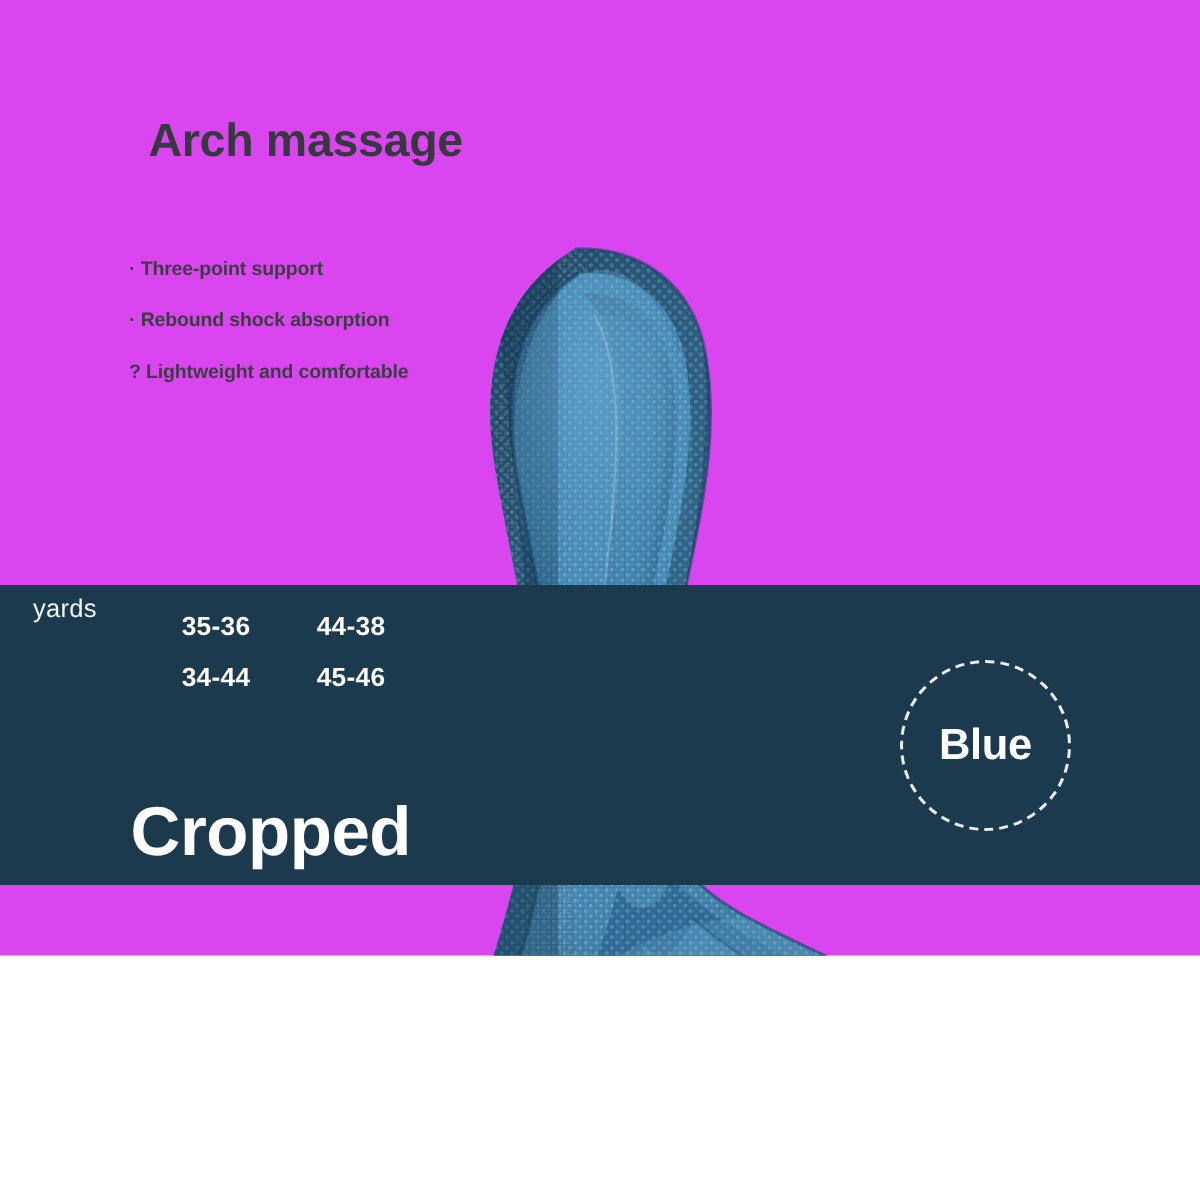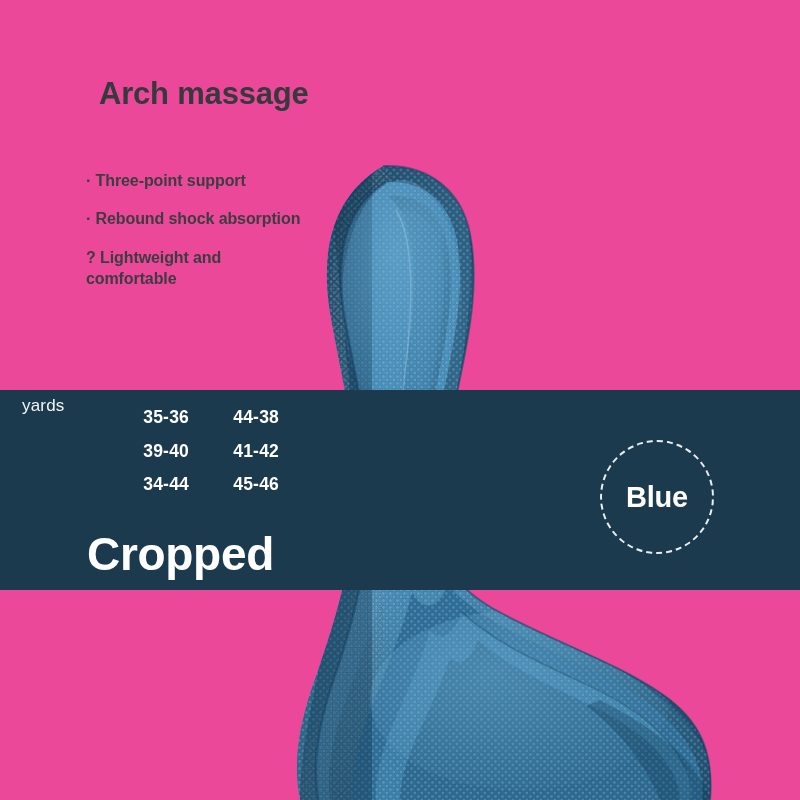--- a/index.html
+++ b/index.html
@@ -10,22 +10,22 @@
   body {
     width: 800px;
     height: 800px;
     background: #ffffff;
     font-family: "Liberation Sans", sans-serif;
     overflow: hidden;
   }
   #stage {
     position: relative;
     width: 800px;
-    height: 800px;
-    background: #ec4899;
+    height: 637px;
+    background: #d946ef;
     overflow: hidden;
     text-decoration: underline;
   }
 
   
   #product-photo {
     position: absolute;
     left: 0;
     top: 0;
     width: 800px;
@@ -46,21 +46,21 @@
     white-space: nowrap;
   }
   #feature-list {
     position: absolute;
     left: 86px;
     top: 170px;
     z-index: 4;
     width: 215px;
   }
   .feature-item {
-    font-size: 16px;
+    font-size: 13px;
     font-weight: bold;
     color: #3b3d40;
     line-height: 1.33;
     margin-bottom: 17px;
     letter-spacing: -0.1px;
   }
   .feature-marker {
     display: inline;
   }
   .feature-label {
@@ -92,21 +92,21 @@
     top: 409px;
     z-index: 5;
     border-collapse: collapse;
   }
   #size-table td {
     font-size: 17.5px;
     font-weight: bold;
     color: #ffffff;
     padding: 0 0 16px 0;
     width: 90px;
-    text-align: right;
+    text-align: center;
     letter-spacing: 0.2px;
     line-height: 1;
   }
   #cropped-label {
     position: absolute;
     left: 87px;
     top: 527px;
     z-index: 5;
     font-size: 46px;
     font-weight: bold;
@@ -357,24 +357,20 @@
 
   <div id="yards-label">yards</div>
 
   <table id="size-table">
     <tbody>
         <tr>
       <td>35-36</td>
       <td>44-38</td>
     </tr>
     <tr>
-      <td>39-40</td>
-      <td>41-42</td>
-    </tr>
-    <tr>
       <td>34-44</td>
       <td>45-46</td>
     </tr>
   </tbody>
     </table>
 
   <div id="cropped-label">Cropped</div>
 
   <div id="color-badge">
     <span id="color-badge-label">Blue</span>

